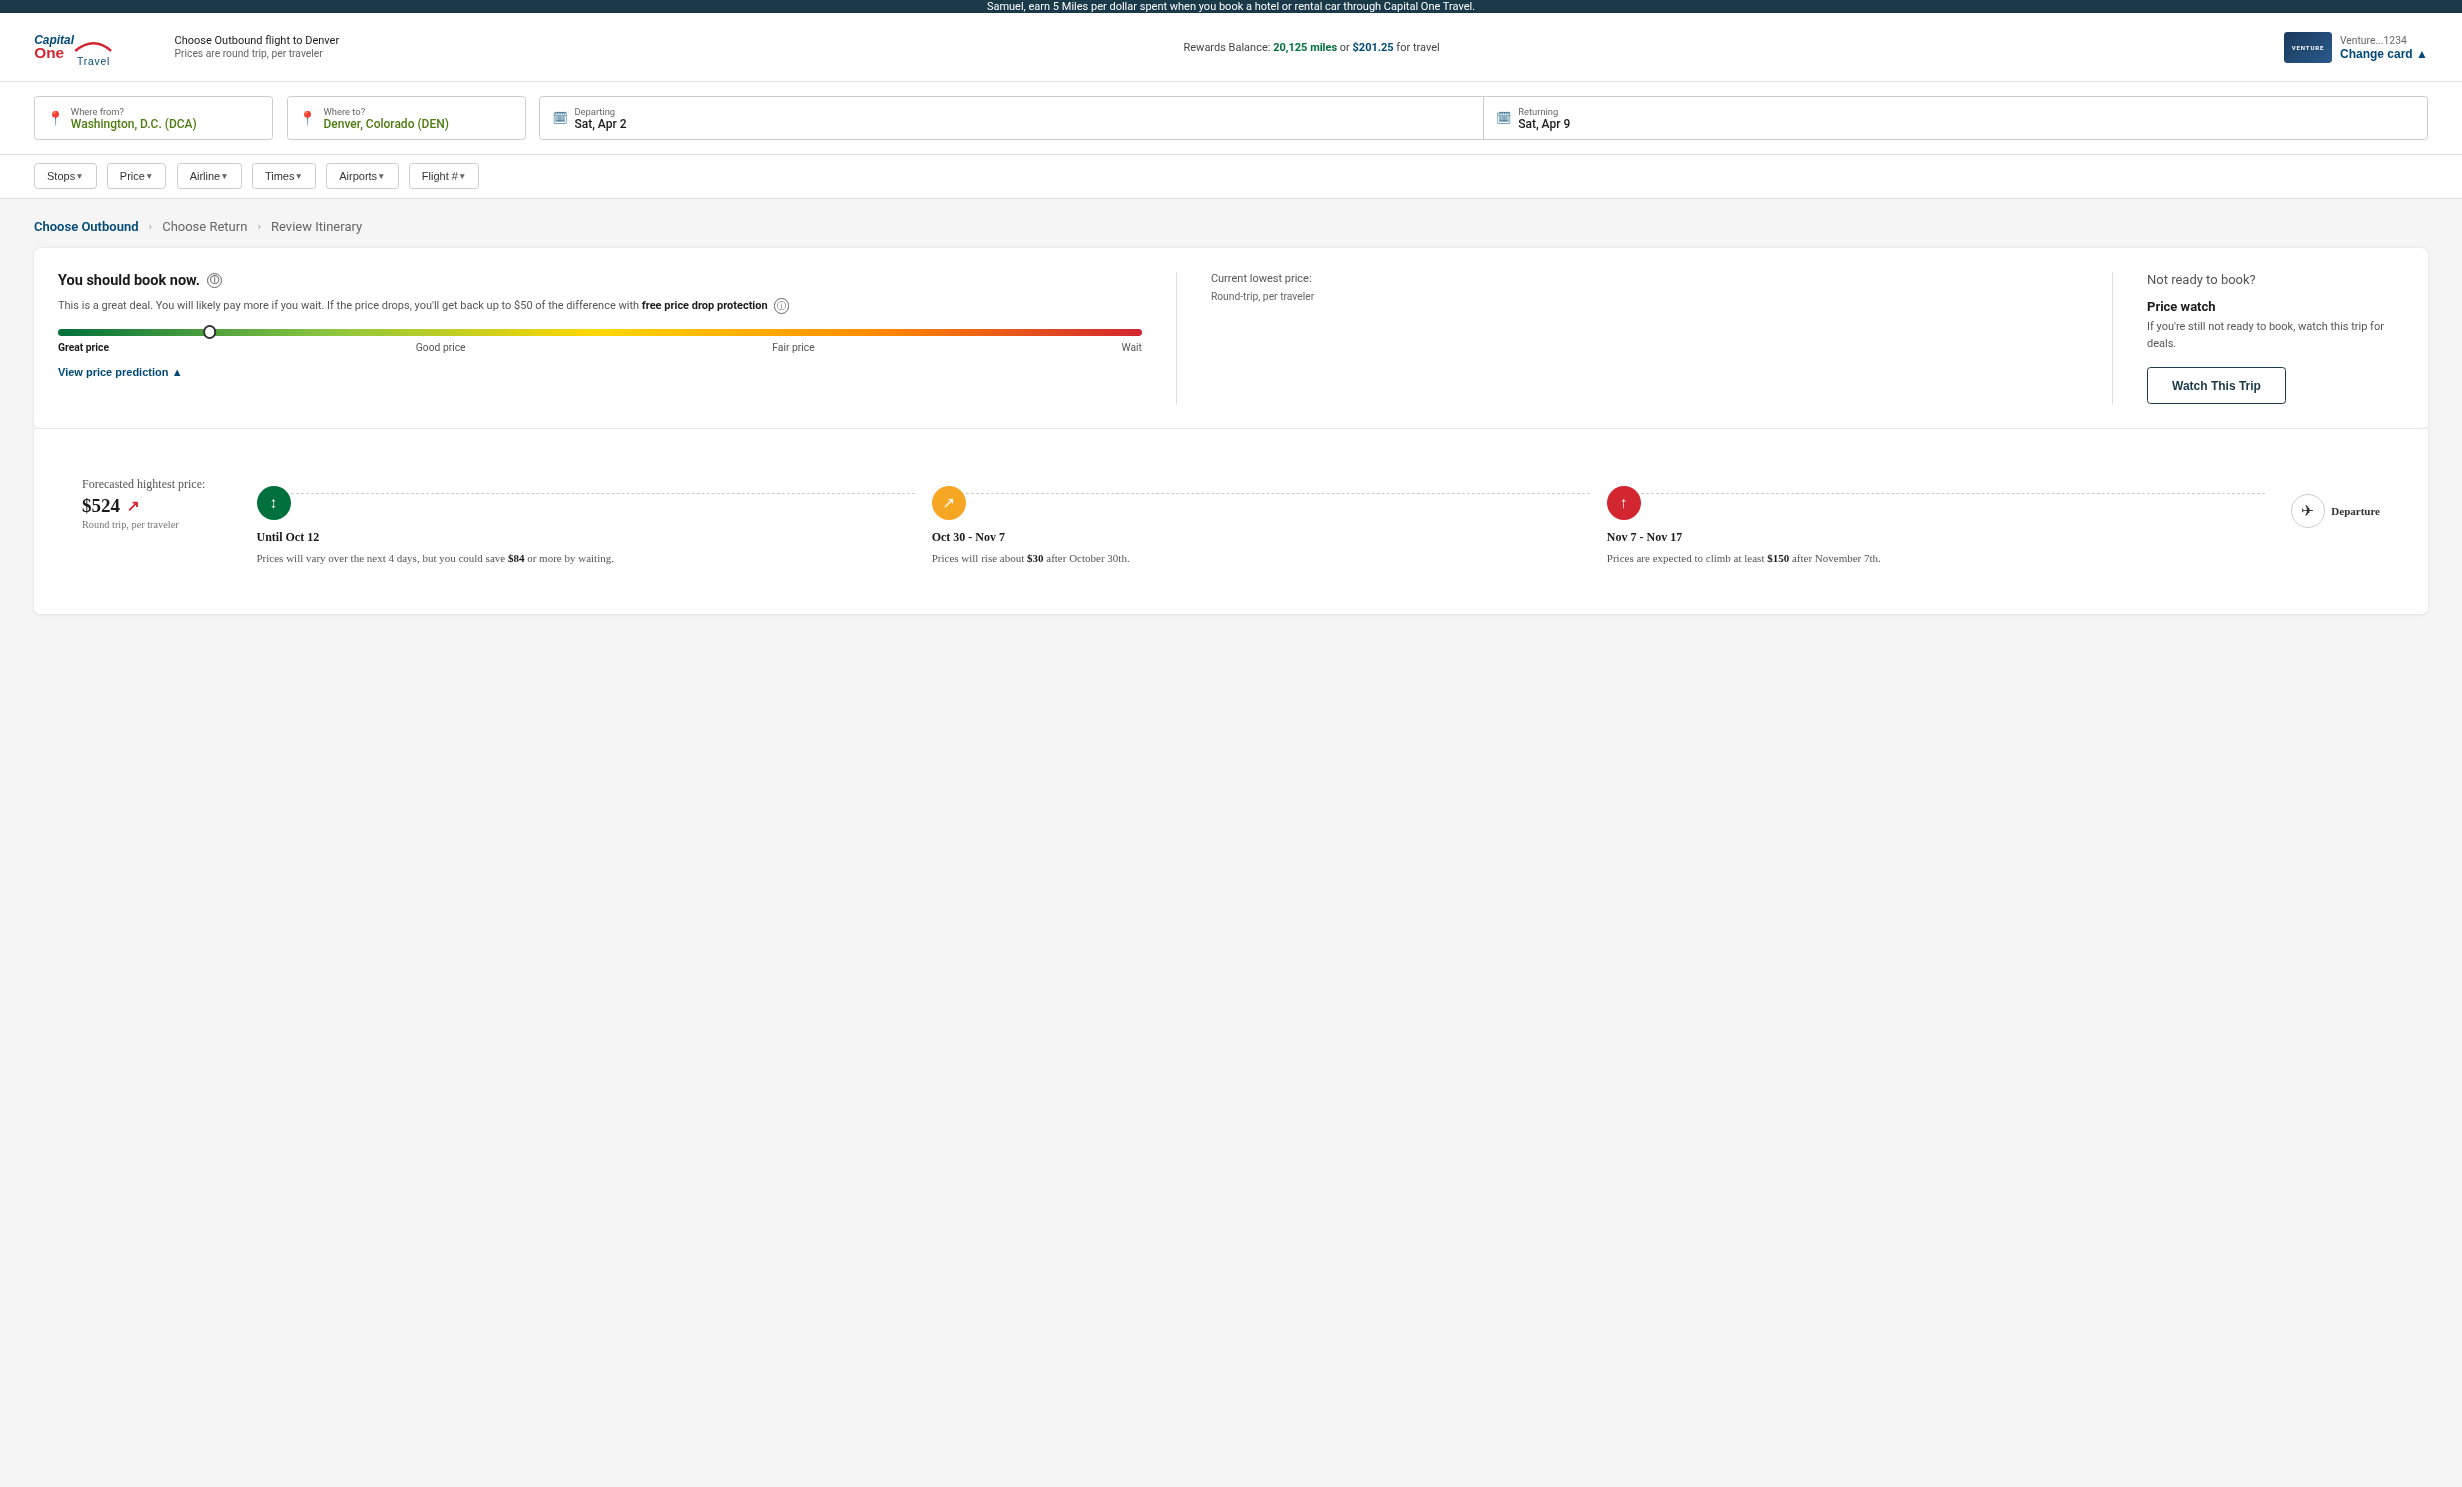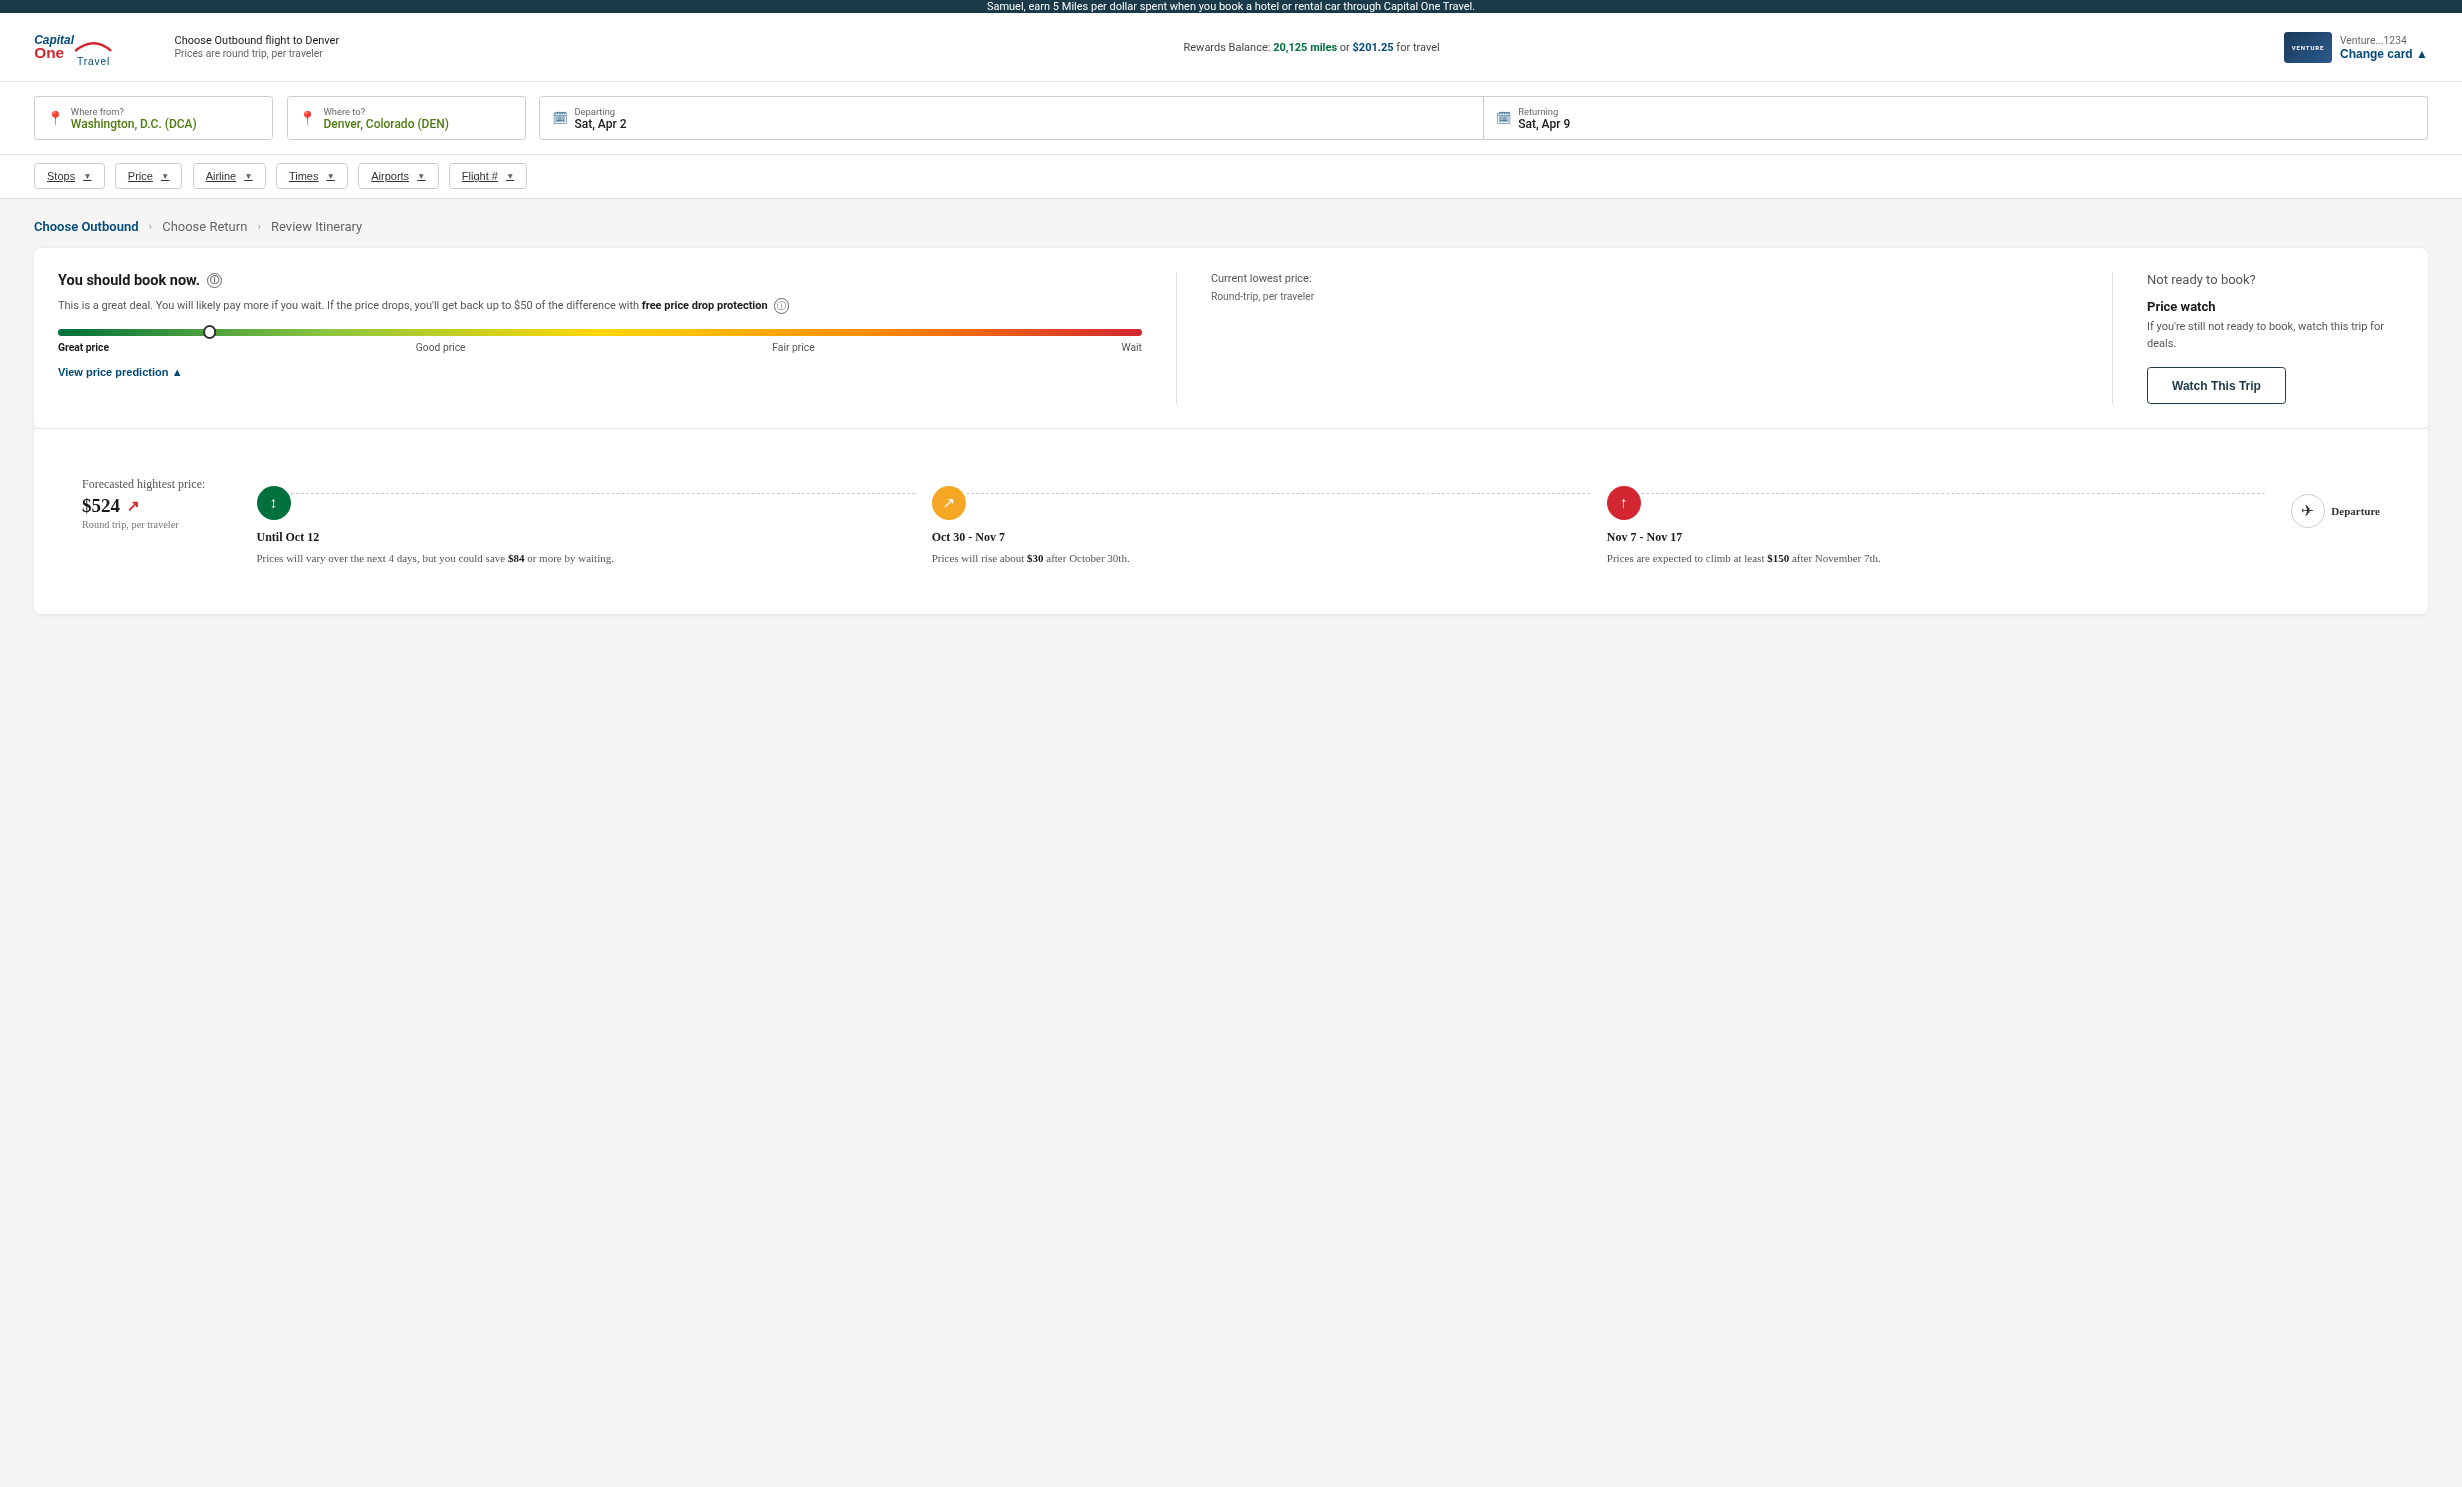--- a/index.html
+++ b/index.html
@@ -76,22 +76,22 @@
       padding: 8.5px 34px;
       display: flex; gap: 10.3px;
       border-bottom: 0.9px solid #e0e0e0;
     }
     .filter-btn {
       border: 0.9px solid #ccc;
       border-radius: 3.4px;
       padding: 6px 12px;
       background: #fff;
       cursor: pointer;
-      display: flex; align-items: center; gap: 8px;
-      font-size: 11px; color: #333; text-decoration: underline;
+      display: flex; align-items: center; gap: 0;
+      font-size: 11px; color: #333;
     }
     .filter-btn .chevron { font-size: 8.5px; color: #666; }
 
     
     .breadcrumb {
       padding: 20.5px 34px 13.7px;
       display: flex; align-items: center; gap: 10.3px;
     }
     .breadcrumb-item { font-size: 13px; color: #666; cursor: pointer; }
     .breadcrumb-item.active { color: #004977; font-weight: 600; }

